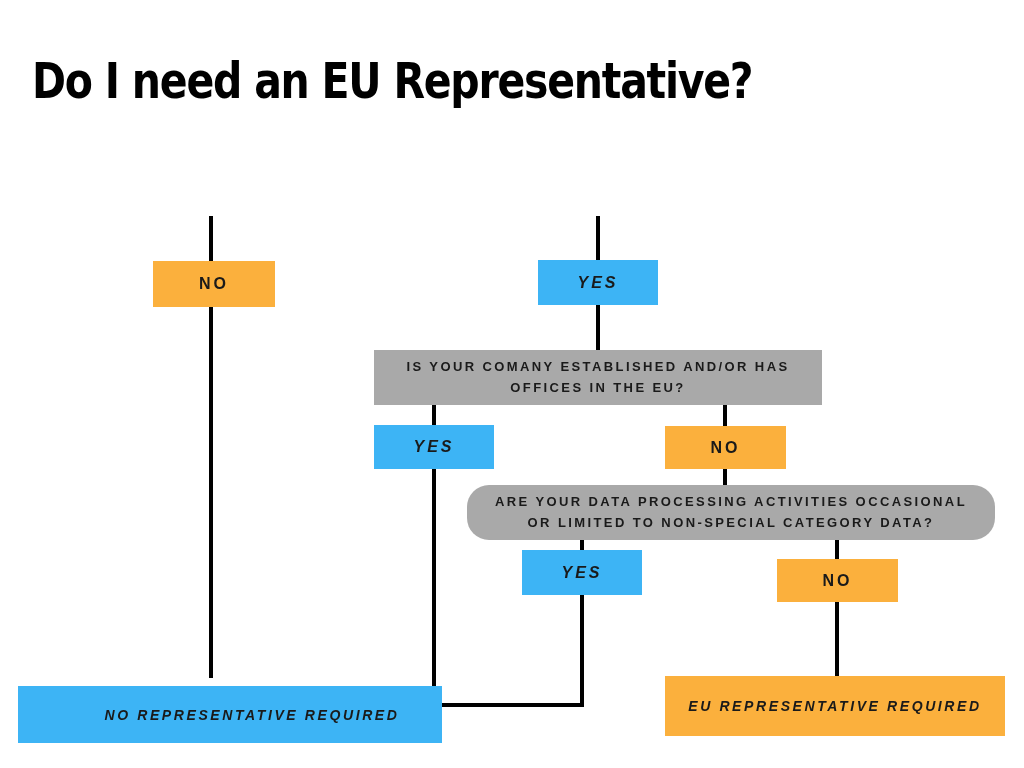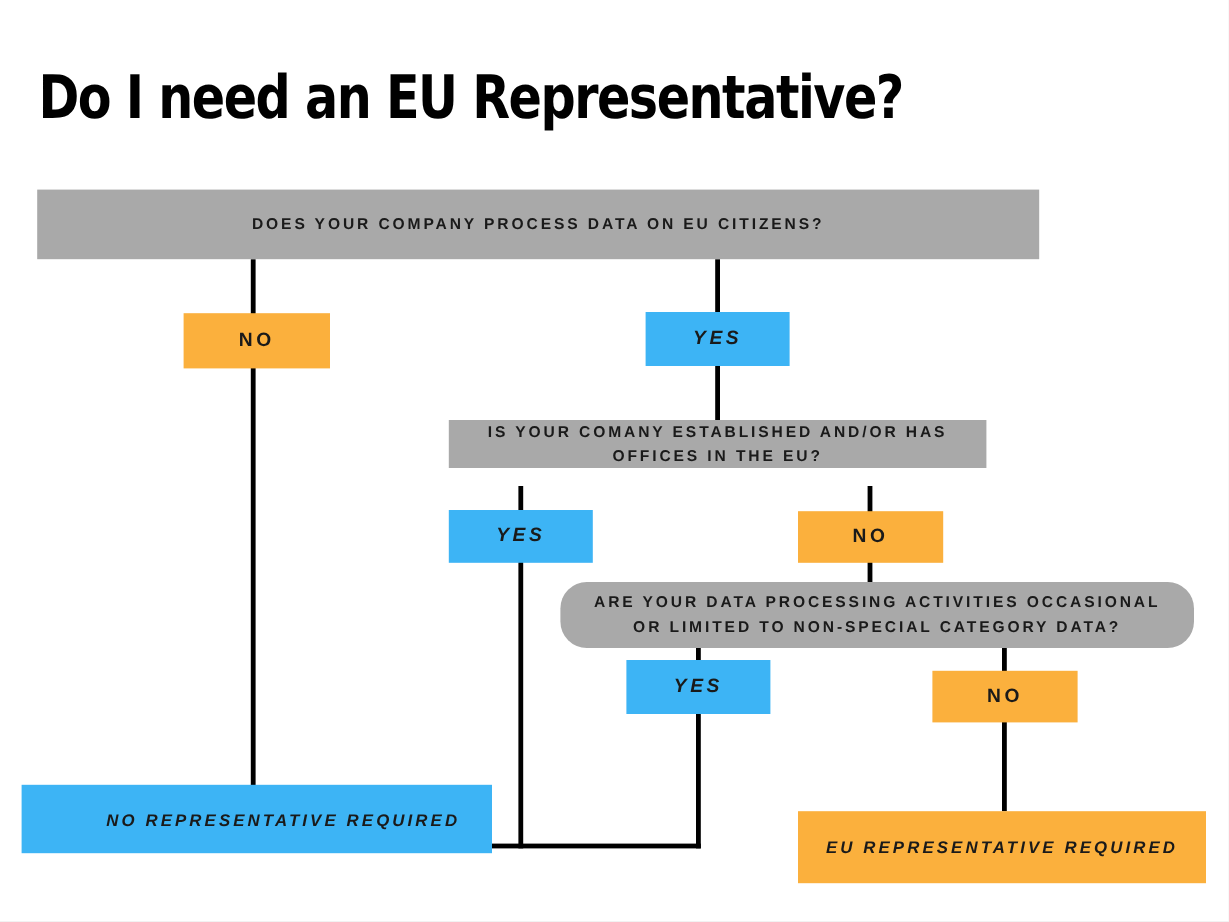--- a/index.html
+++ b/index.html
@@ -76,32 +76,29 @@
   <h1 class="title">Do I need an EU Representative?</h1>
 
   <div class="line v" style="left:209px; top:216px; height:462px;"></div>
   <div class="line v" style="left:596px; top:216px; height:134px;"></div>
   <div class="line v" style="left:432px; top:405px; height:302px;"></div>
   <div class="line v" style="left:723px; top:405px; height:80px;"></div>
   <div class="line v" style="left:580px; top:540px; height:167px;"></div>
   <div class="line v" style="left:835px; top:540px; height:136px;"></div>
   <div class="line h" style="left:410px; top:703px; width:174px;"></div>
 
-  <div class="box question" style="left:31px; top:158px; width:835px; height:58px;">
-    <span>DOES YOUR COMPANY PROCESS DATA ON EU CITIZENS?</span>
-  </div>
 
   <div class="box answer bg-orange" style="left:153px; top:261px; width:122px; height:46px;">
     <span>NO</span>
   </div>
   <div class="box answer bg-blue" style="left:538px; top:260px; width:120px; height:45px;">
     <span>YES</span>
   </div>
 
-  <div class="box question" style="left:374px; top:350px; width:448px; height:40px;">
+  <div class="box question" style="left:374px; top:350px; width:448px; height:55px;">
     <span>IS YOUR COMANY ESTABLISHED AND/OR HAS OFFICES IN THE EU?</span>
   </div>
 
   <div class="box answer bg-blue" style="left:374px; top:425px; width:120px; height:44px;">
     <span>YES</span>
   </div>
   <div class="box answer bg-orange" style="left:665px; top:426px; width:121px; height:43px;">
     <span>NO</span>
   </div>
 
@@ -109,20 +106,20 @@
     <span>ARE YOUR DATA PROCESSING ACTIVITIES OCCASIONAL OR LIMITED TO NON-SPECIAL CATEGORY DATA?</span>
   </div>
 
   <div class="box answer bg-blue" style="left:522px; top:550px; width:120px; height:45px;">
     <span>YES</span>
   </div>
   <div class="box answer bg-orange" style="left:777px; top:559px; width:121px; height:43px;">
     <span>NO</span>
   </div>
 
-  <div class="box outcome bg-blue" style="left:18px; top:654px; width:392px; height:57px;padding-left:44px;">
+  <div class="box outcome bg-blue" style="left:18px; top:686px; width:424px; height:57px;padding-left:44px;">
     <span>NO REPRESENTATIVE REQUIRED</span>
   </div>
   <div class="box outcome bg-orange" style="left:665px; top:676px; width:340px; height:60px;font-style:italic;">
     <span>EU REPRESENTATIVE REQUIRED</span>
   </div>
 
 </div>
 
 </body></html>

